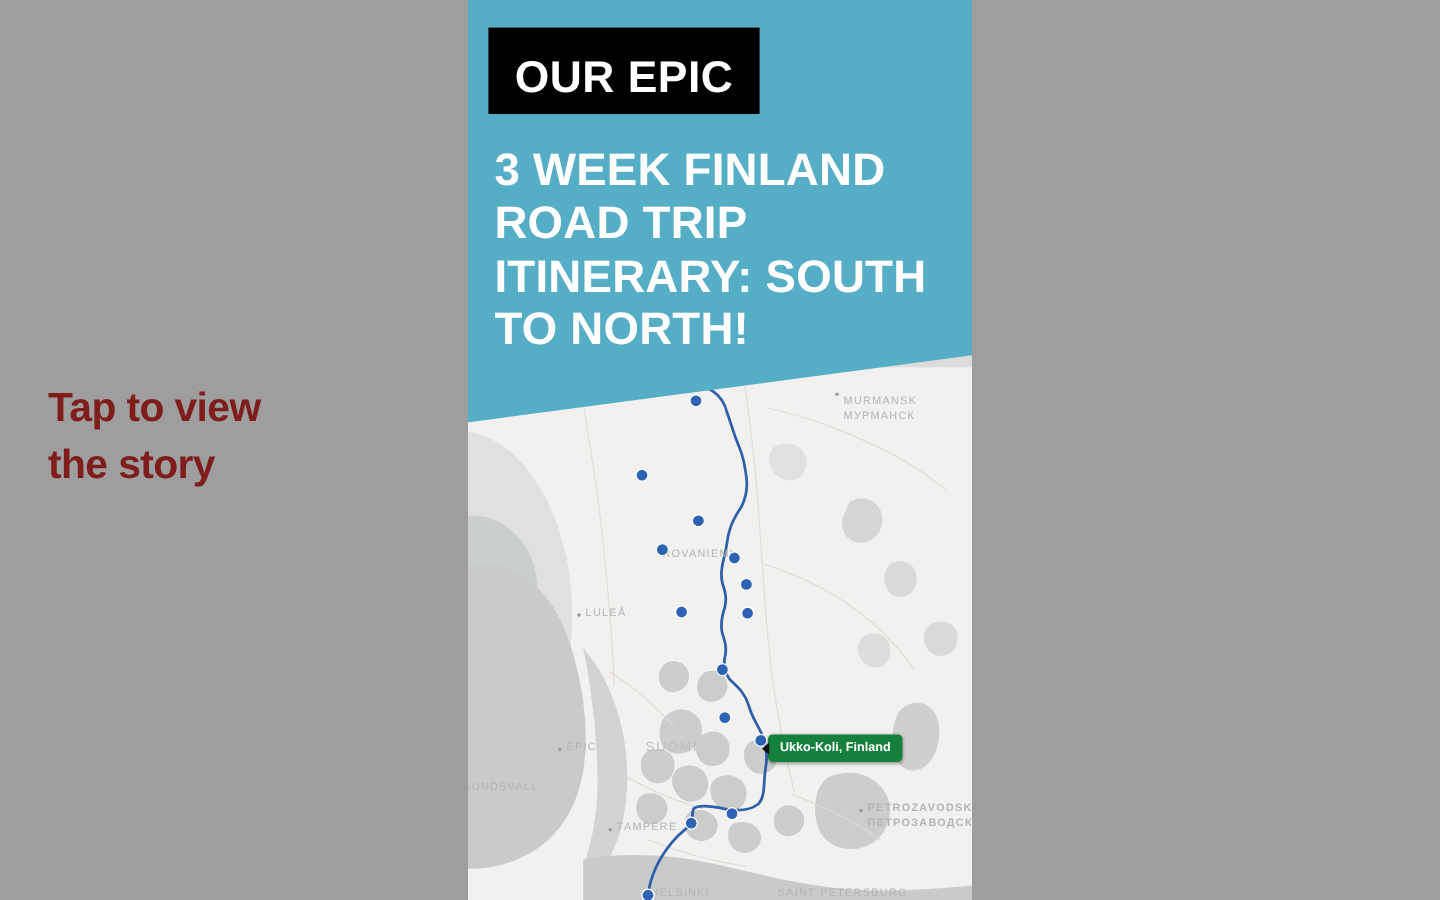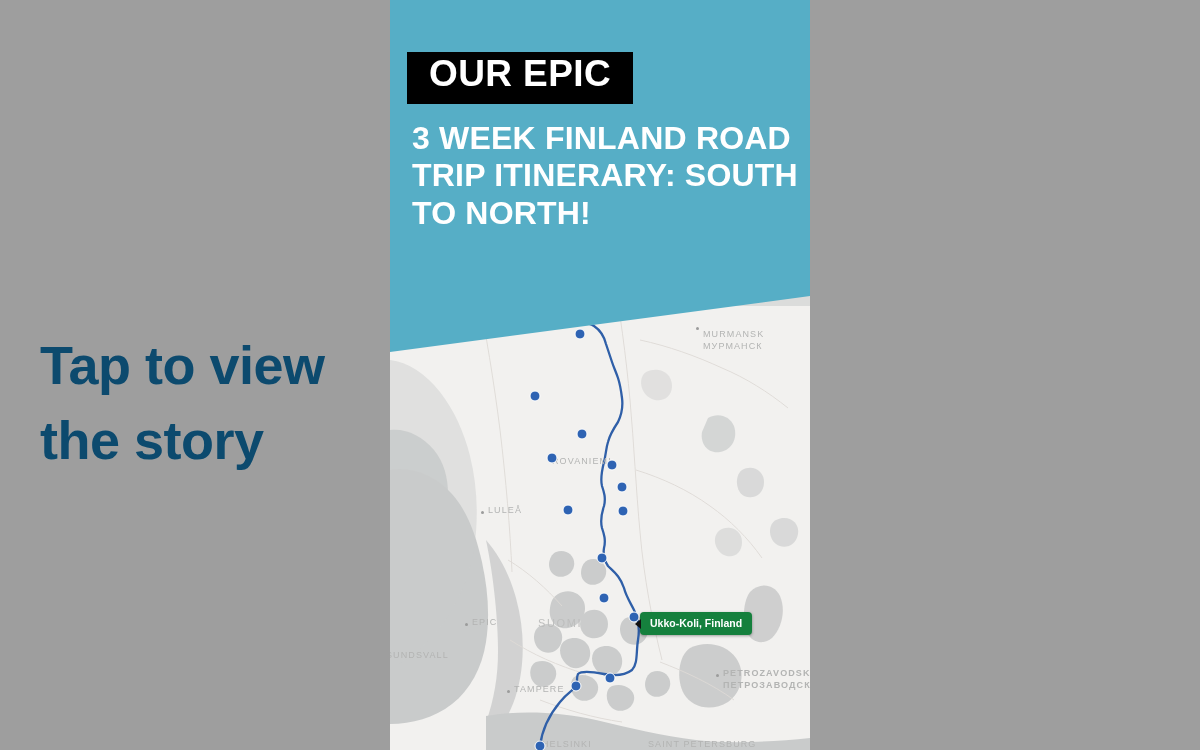--- a/index.html
+++ b/index.html
@@ -17,25 +17,25 @@
     width: 1200px;
     height: 750px;
     background: #9e9e9e;
     overflow: hidden;
   }
 
   
   .tap-caption {
     position: absolute;
     left: 40px;
-    top: 328px;
+    top: 317px;
     width: 330px;
-    color: #0c4a6e;
-    font-family: "Liberation Sans", sans-serif;
-    font-size: 54px;
+    color: #7f1d1d;
+    font-family: "Liberation Sans", sans-serif;
+    font-size: 34px;
     font-weight: bold;
     line-height: 1.38;
     letter-spacing: -0.5px;
     white-space: pre-line;
   }
 
   
   .story-card {
     position: absolute;
     left: 390px;
@@ -62,43 +62,43 @@
     width: 420px;
     height: 356px;
     background: #56aec6;
     clip-path: polygon(0 0, 420px 0, 420px 296px, 0 352px);
     z-index: 5;
   }
 
   .eyebrow-box {
     position: absolute;
     left: 17px;
-    top: 52px;
+    top: 23px;
     background: #000000;
-    padding: 3px 22px 12px 22px;
+    padding: 23px 22px 12px 22px;
     z-index: 6;
   }
   .eyebrow-text {
     color: #ffffff;
     font-family: "Liberation Sans", sans-serif;
     font-size: 37px;
     font-weight: bold;
     letter-spacing: 0.4px;
     line-height: 1;
     display: block;
   }
 
   .headline {
     position: absolute;
     left: 22px;
     top: 120px;
     width: 386px;
     color: #ffffff;
     font-family: "Liberation Sans", sans-serif;
-    font-size: 32px;
+    font-size: 38px;
     font-weight: bold;
     line-height: 1.17;
     letter-spacing: 0.2px;
     text-transform: uppercase;
     z-index: 6;
     white-space: pre-line;
   }
 
   
   .place {

